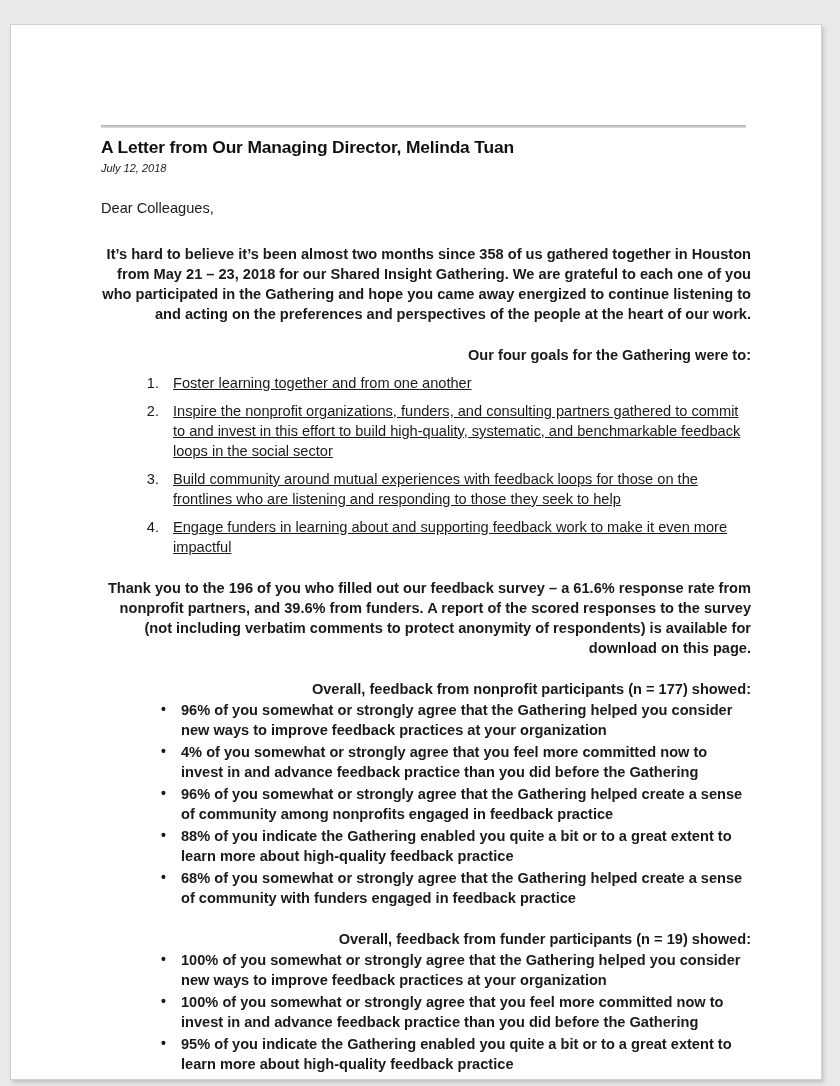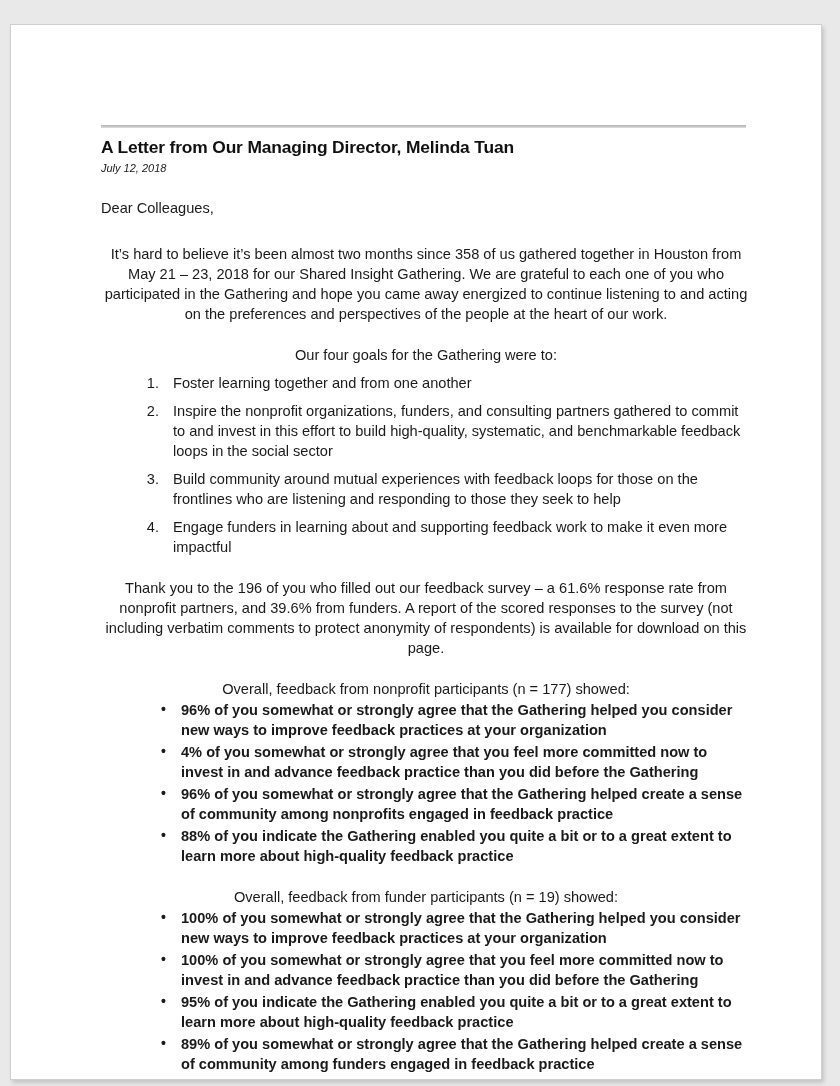--- a/index.html
+++ b/index.html
@@ -53,34 +53,36 @@
     font-size: 11px;
     color: #1a1a1a;
     margin: 0 0 24px 0;
     line-height: 1.2;
   }
   .salutation {
     margin: 4px 0 26px 0;
   }
   p.para {
     margin: 0 0 21px 0;
-    text-align: center;
+    text-align: right;
+    font-weight: bold;
   }
   p.lead-in {
     margin: 0 0 1px 0;
   }
   ol.goals {
     margin: 0 0 21px 0;
     padding: 0 0 0 62px;
     list-style-position: outside;
     list-style-type: decimal;
   }
   ol.goals li {
     margin: 8px 0 1px 0;
     padding-left: 10px;
+    text-decoration: underline;
   }
   ul.stats {
     margin: 0 0 21px 0;
     padding: 0 0 0 60px;
     list-style: none;
   }
   ul.stats li {
     position: relative;
     margin: 0 0 2px 0;
     padding-left: 20px;
@@ -123,20 +125,21 @@
     </ol>
 
     <p class="para">Thank you to the 196 of you who filled out our feedback survey – a 61.6% response rate from nonprofit partners, and 39.6% from funders. A report of the scored responses to the survey (not including verbatim comments to protect anonymity of respondents) is available for download on this page.</p>
 
     <p class="para lead-in">Overall, feedback from nonprofit participants (n = 177) showed:</p>
     <ul class="stats">
       <li>96% of you somewhat or strongly agree that the Gathering helped you consider new ways to improve feedback practices at your organization</li>
       <li>4% of you somewhat or strongly agree that you feel more committed now to invest in and advance feedback practice than you did before the Gathering</li>
       <li>96% of you somewhat or strongly agree that the Gathering helped create a sense of community among nonprofits engaged in feedback practice</li>
       <li>88% of you indicate the Gathering enabled you quite a bit or to a great extent to learn more about high-quality feedback practice</li>
+      <li>68% of you somewhat or strongly agree that the Gathering helped create a sense of community with funders engaged in feedback practice</li>
     </ul>
 
     <p class="para lead-in">Overall, feedback from funder participants (n = 19) showed:</p>
     <ul class="stats last-block">
       <li>100% of you somewhat or strongly agree that the Gathering helped you consider new ways to improve feedback practices at your organization</li>
       <li>100% of you somewhat or strongly agree that you feel more committed now to invest in and advance feedback practice than you did before the Gathering</li>
       <li>95% of you indicate the Gathering enabled you quite a bit or to a great extent to learn more about high-quality feedback practice</li>
       <li>89% of you somewhat or strongly agree that the Gathering helped create a sense of community among funders engaged in feedback practice</li>
 
     </ul>

